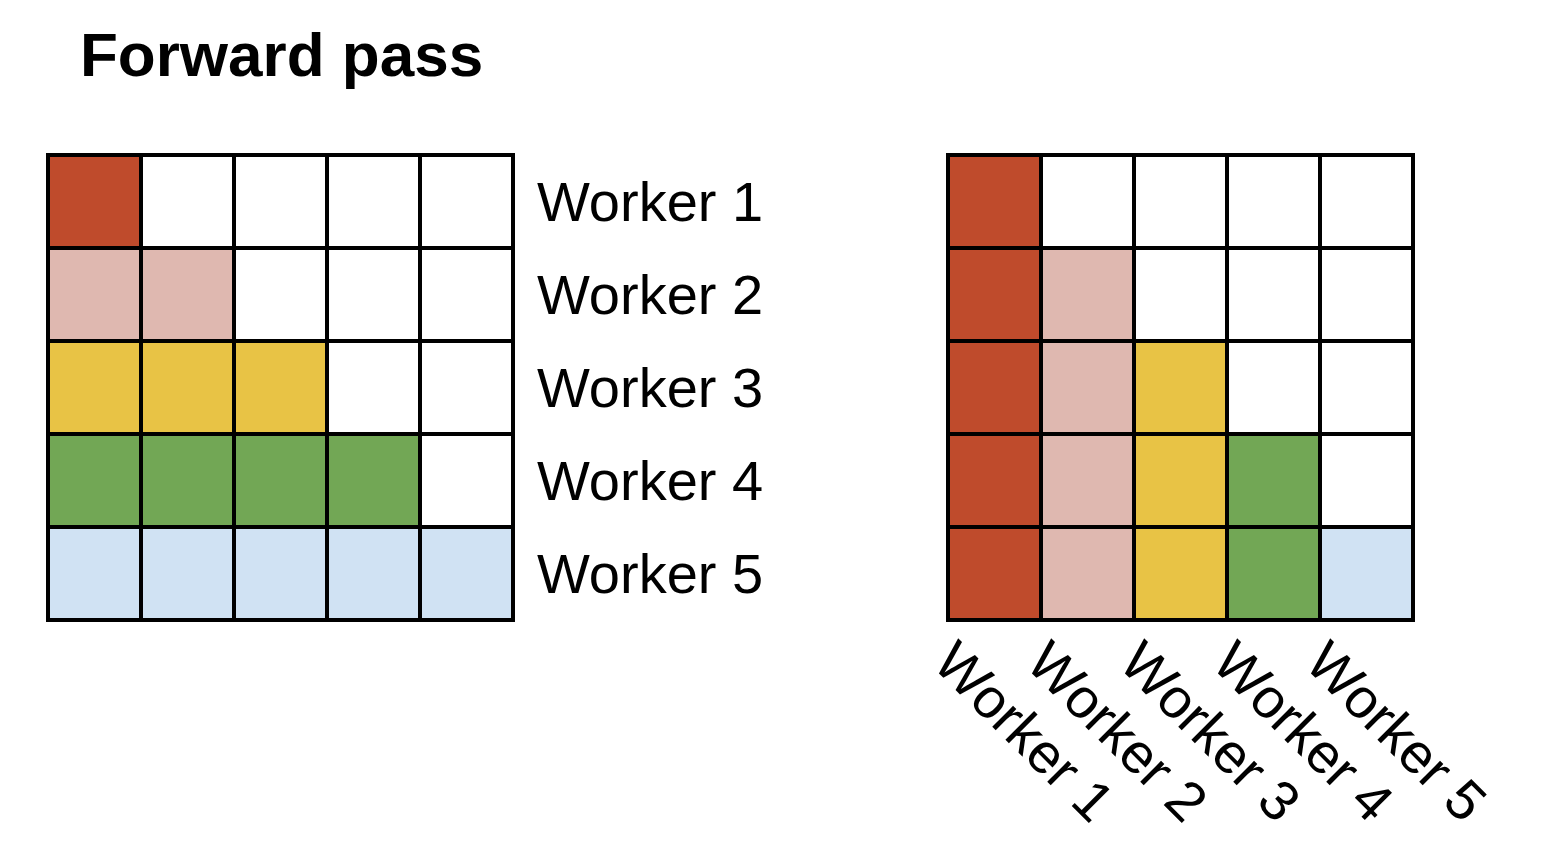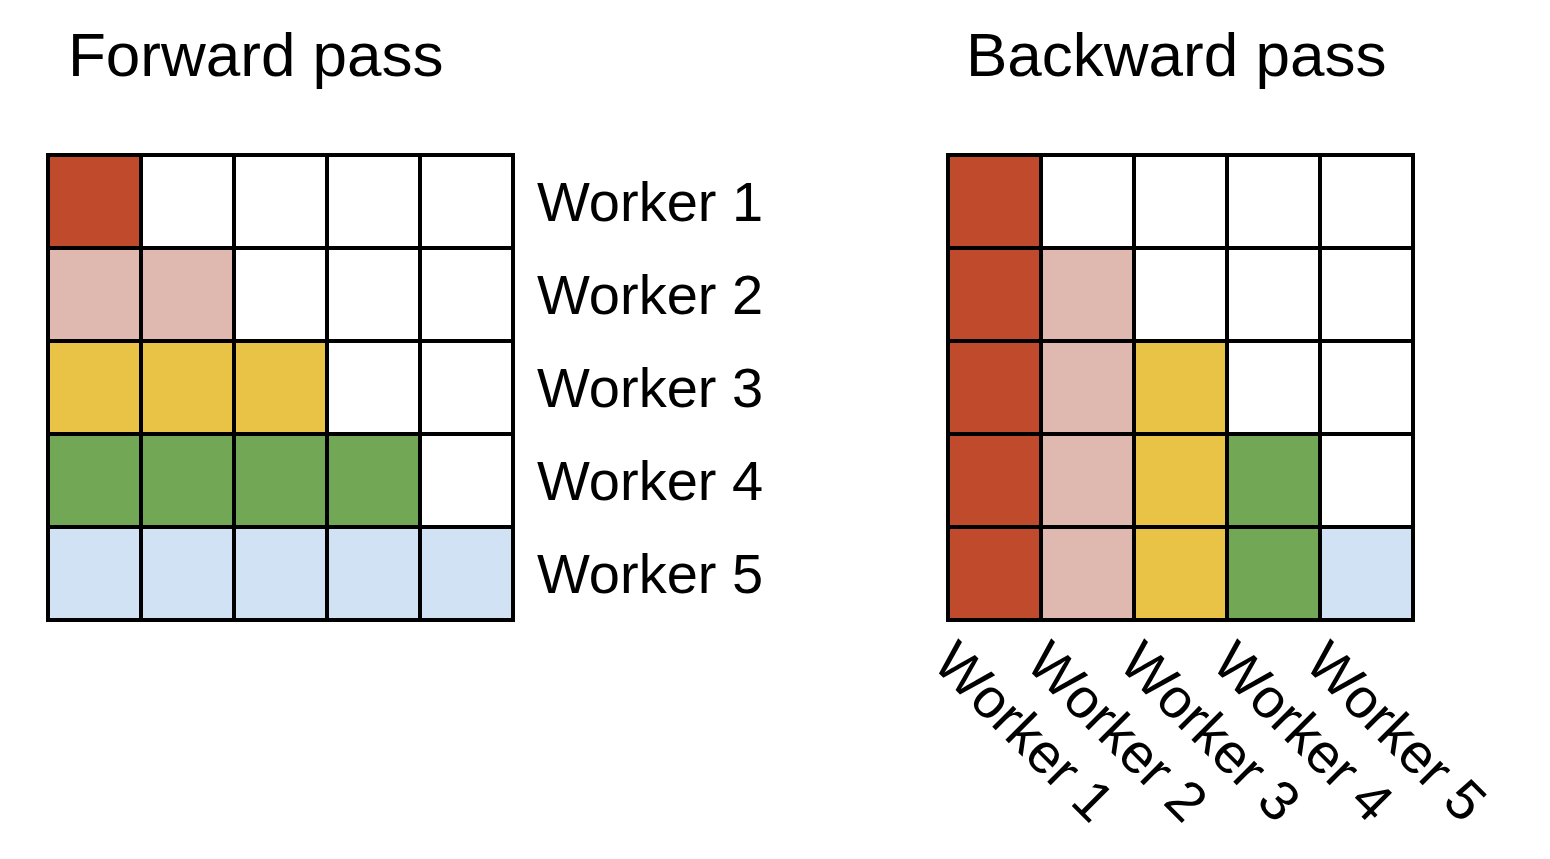--- a/index.html
+++ b/index.html
@@ -18,21 +18,21 @@
     background: #ffffff;
   }
   .fig-title {
     position: absolute;
     font-size: 62px;
     line-height: 1;
     color: #000000;
     white-space: nowrap;
     font-weight: 400;
   }
-  #forward-title  { left: 68px;  top: 24px; }
+  #forward-title  { left: 80px;  top: 24px; font-weight: bold; }
   #backward-title { left: 966px; top: 24px; }
 
   .sched-grid {
     position: absolute;
     top: 153px;
     display: grid;
     grid-template-columns: repeat(5, 93px);
     grid-template-rows: repeat(5, 93px);
     border: 2px solid #000000;
     background: #ffffff;
@@ -80,21 +80,20 @@
   #col-label-3 { left: 1243px; }
   #col-label-4 { left: 1336px; }
 </style>
 </head>
 <body>
 
 <div class="canvas">
 
   <div class="fig-title" id="forward-title">Forward pass</div>
 
-  <div class="fig-title" id="backward-title">Backward pass</div>
 
   <div class="sched-grid" id="forward-grid">
       <div class="cell" style="background: rgb(191, 75, 44);"></div>
       <div class="cell" style="background: rgb(255, 255, 255);"></div>
       <div class="cell" style="background: rgb(255, 255, 255);"></div>
       <div class="cell" style="background: rgb(255, 255, 255);"></div>
       <div class="cell" style="background: rgb(255, 255, 255);"></div>
       <div class="cell" style="background: rgb(223, 184, 176);"></div>
       <div class="cell" style="background: rgb(223, 184, 176);"></div>
       <div class="cell" style="background: rgb(255, 255, 255);"></div>

